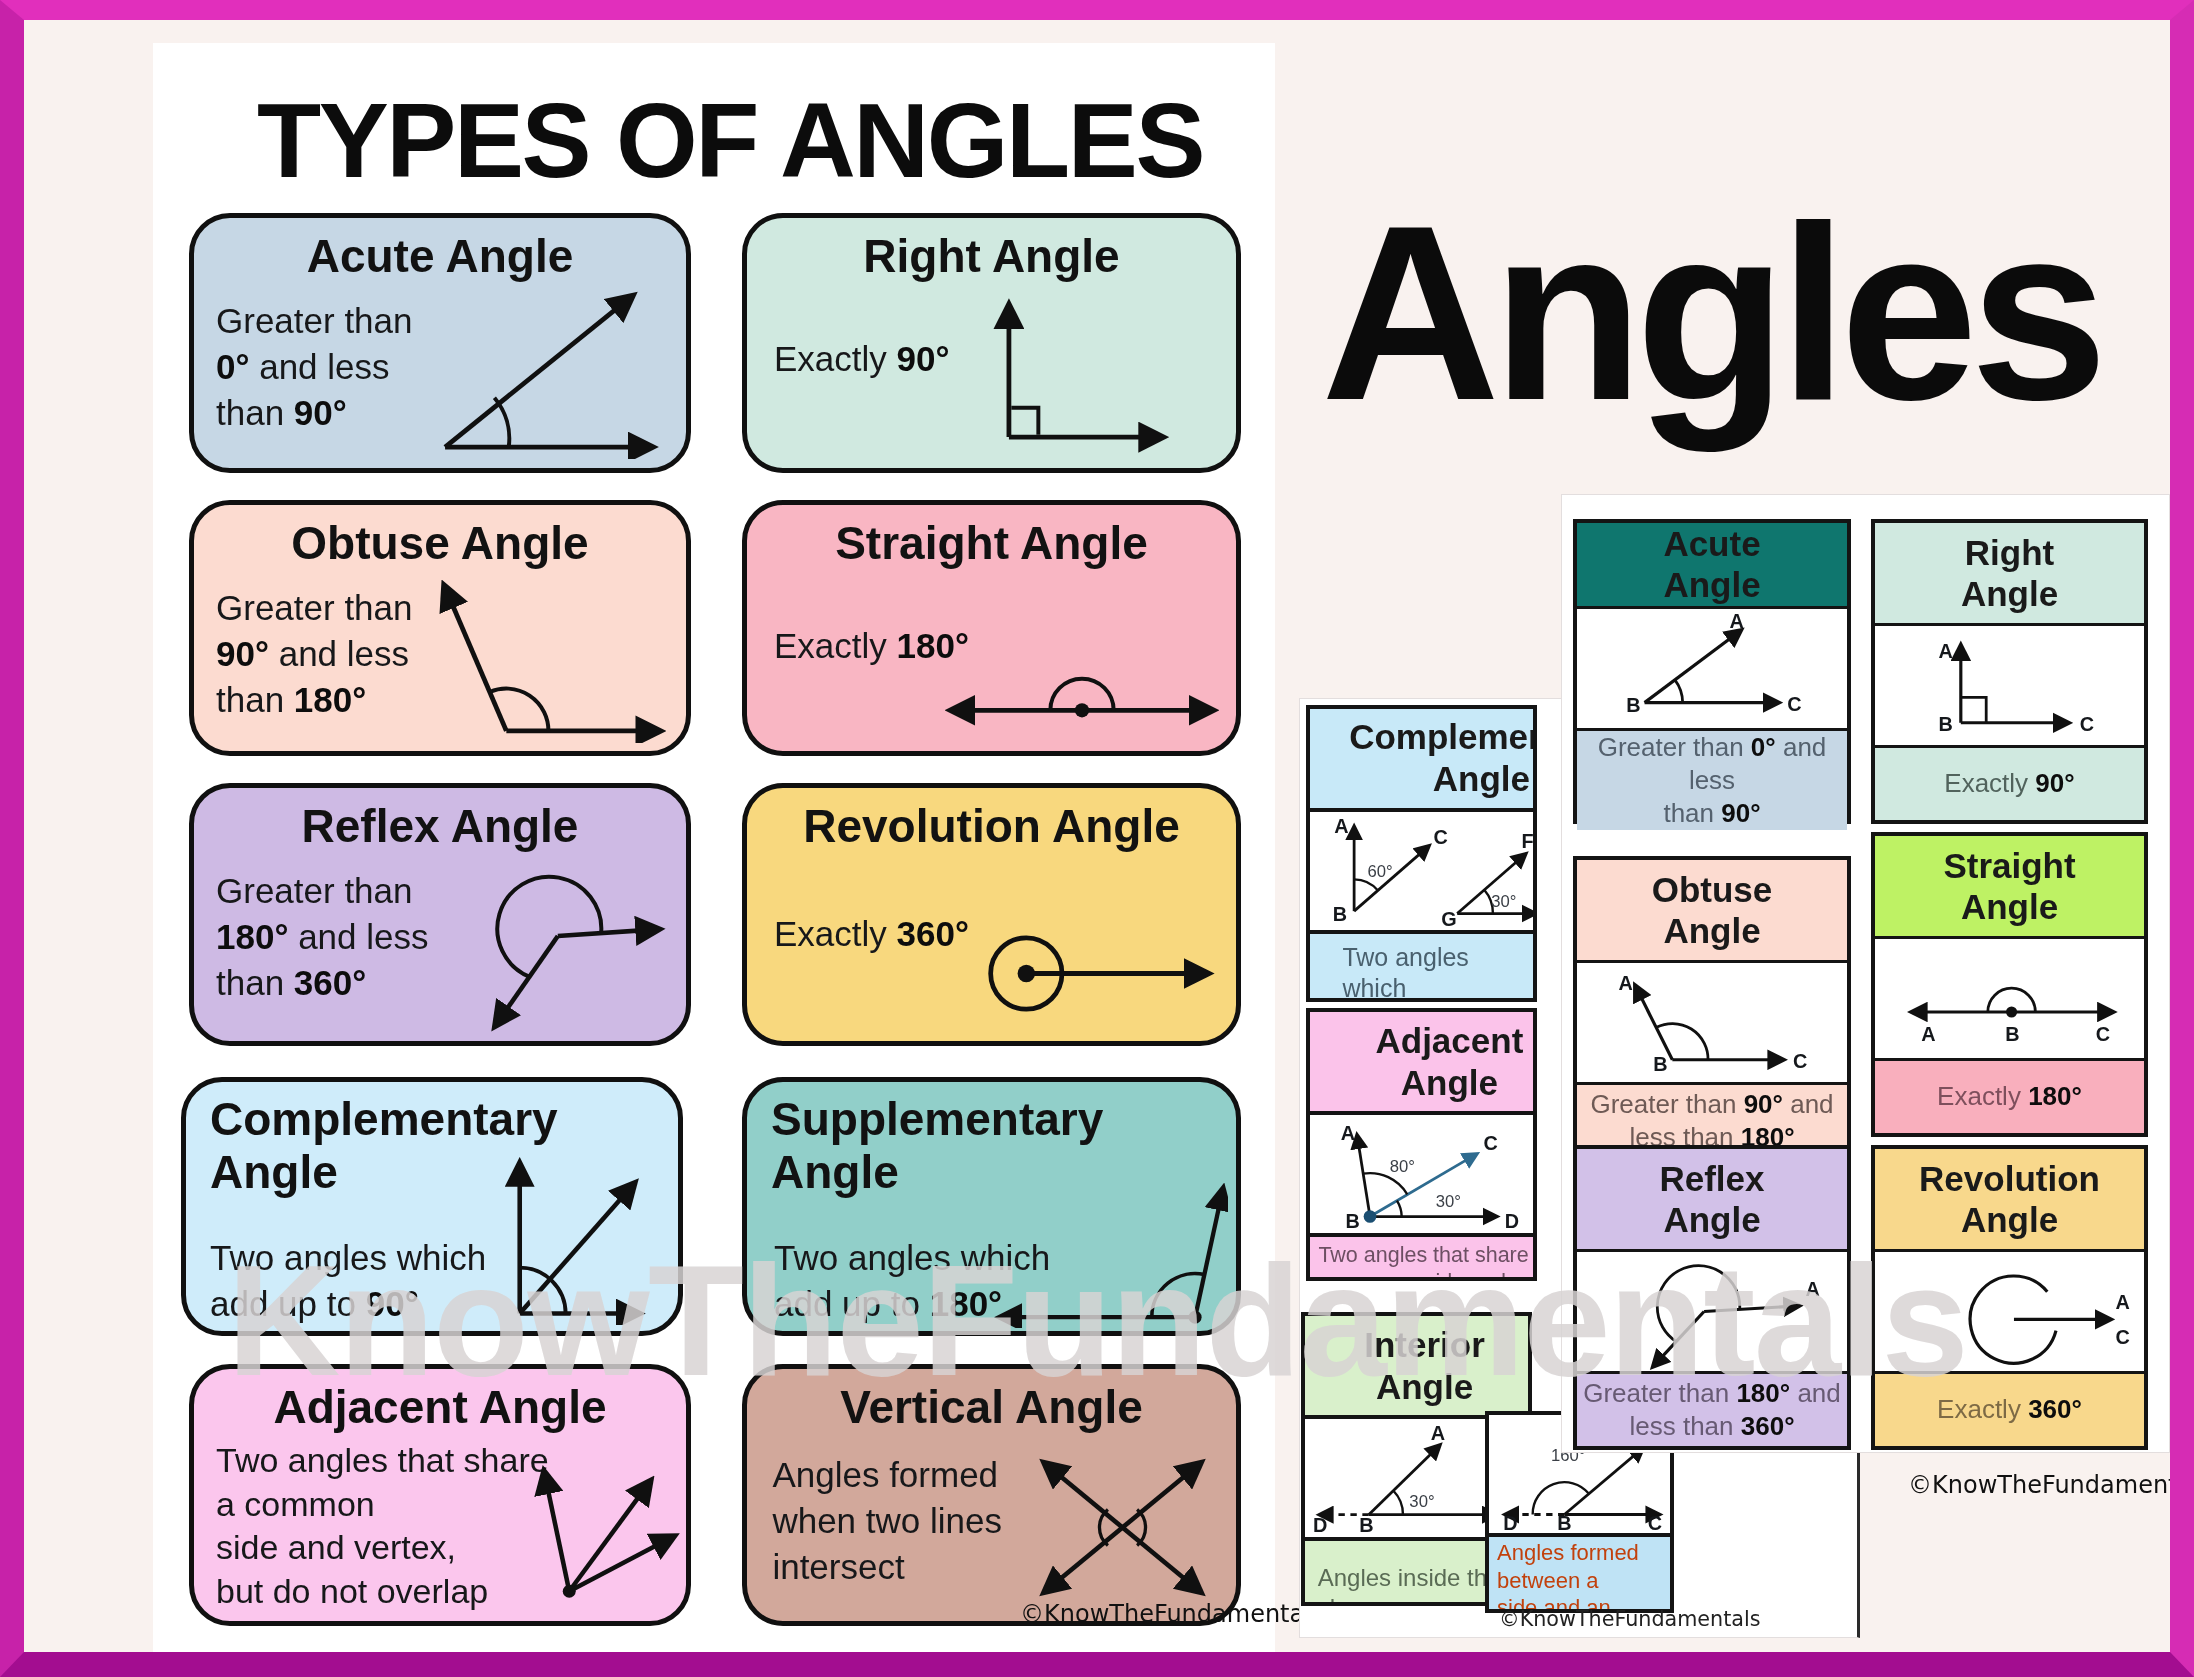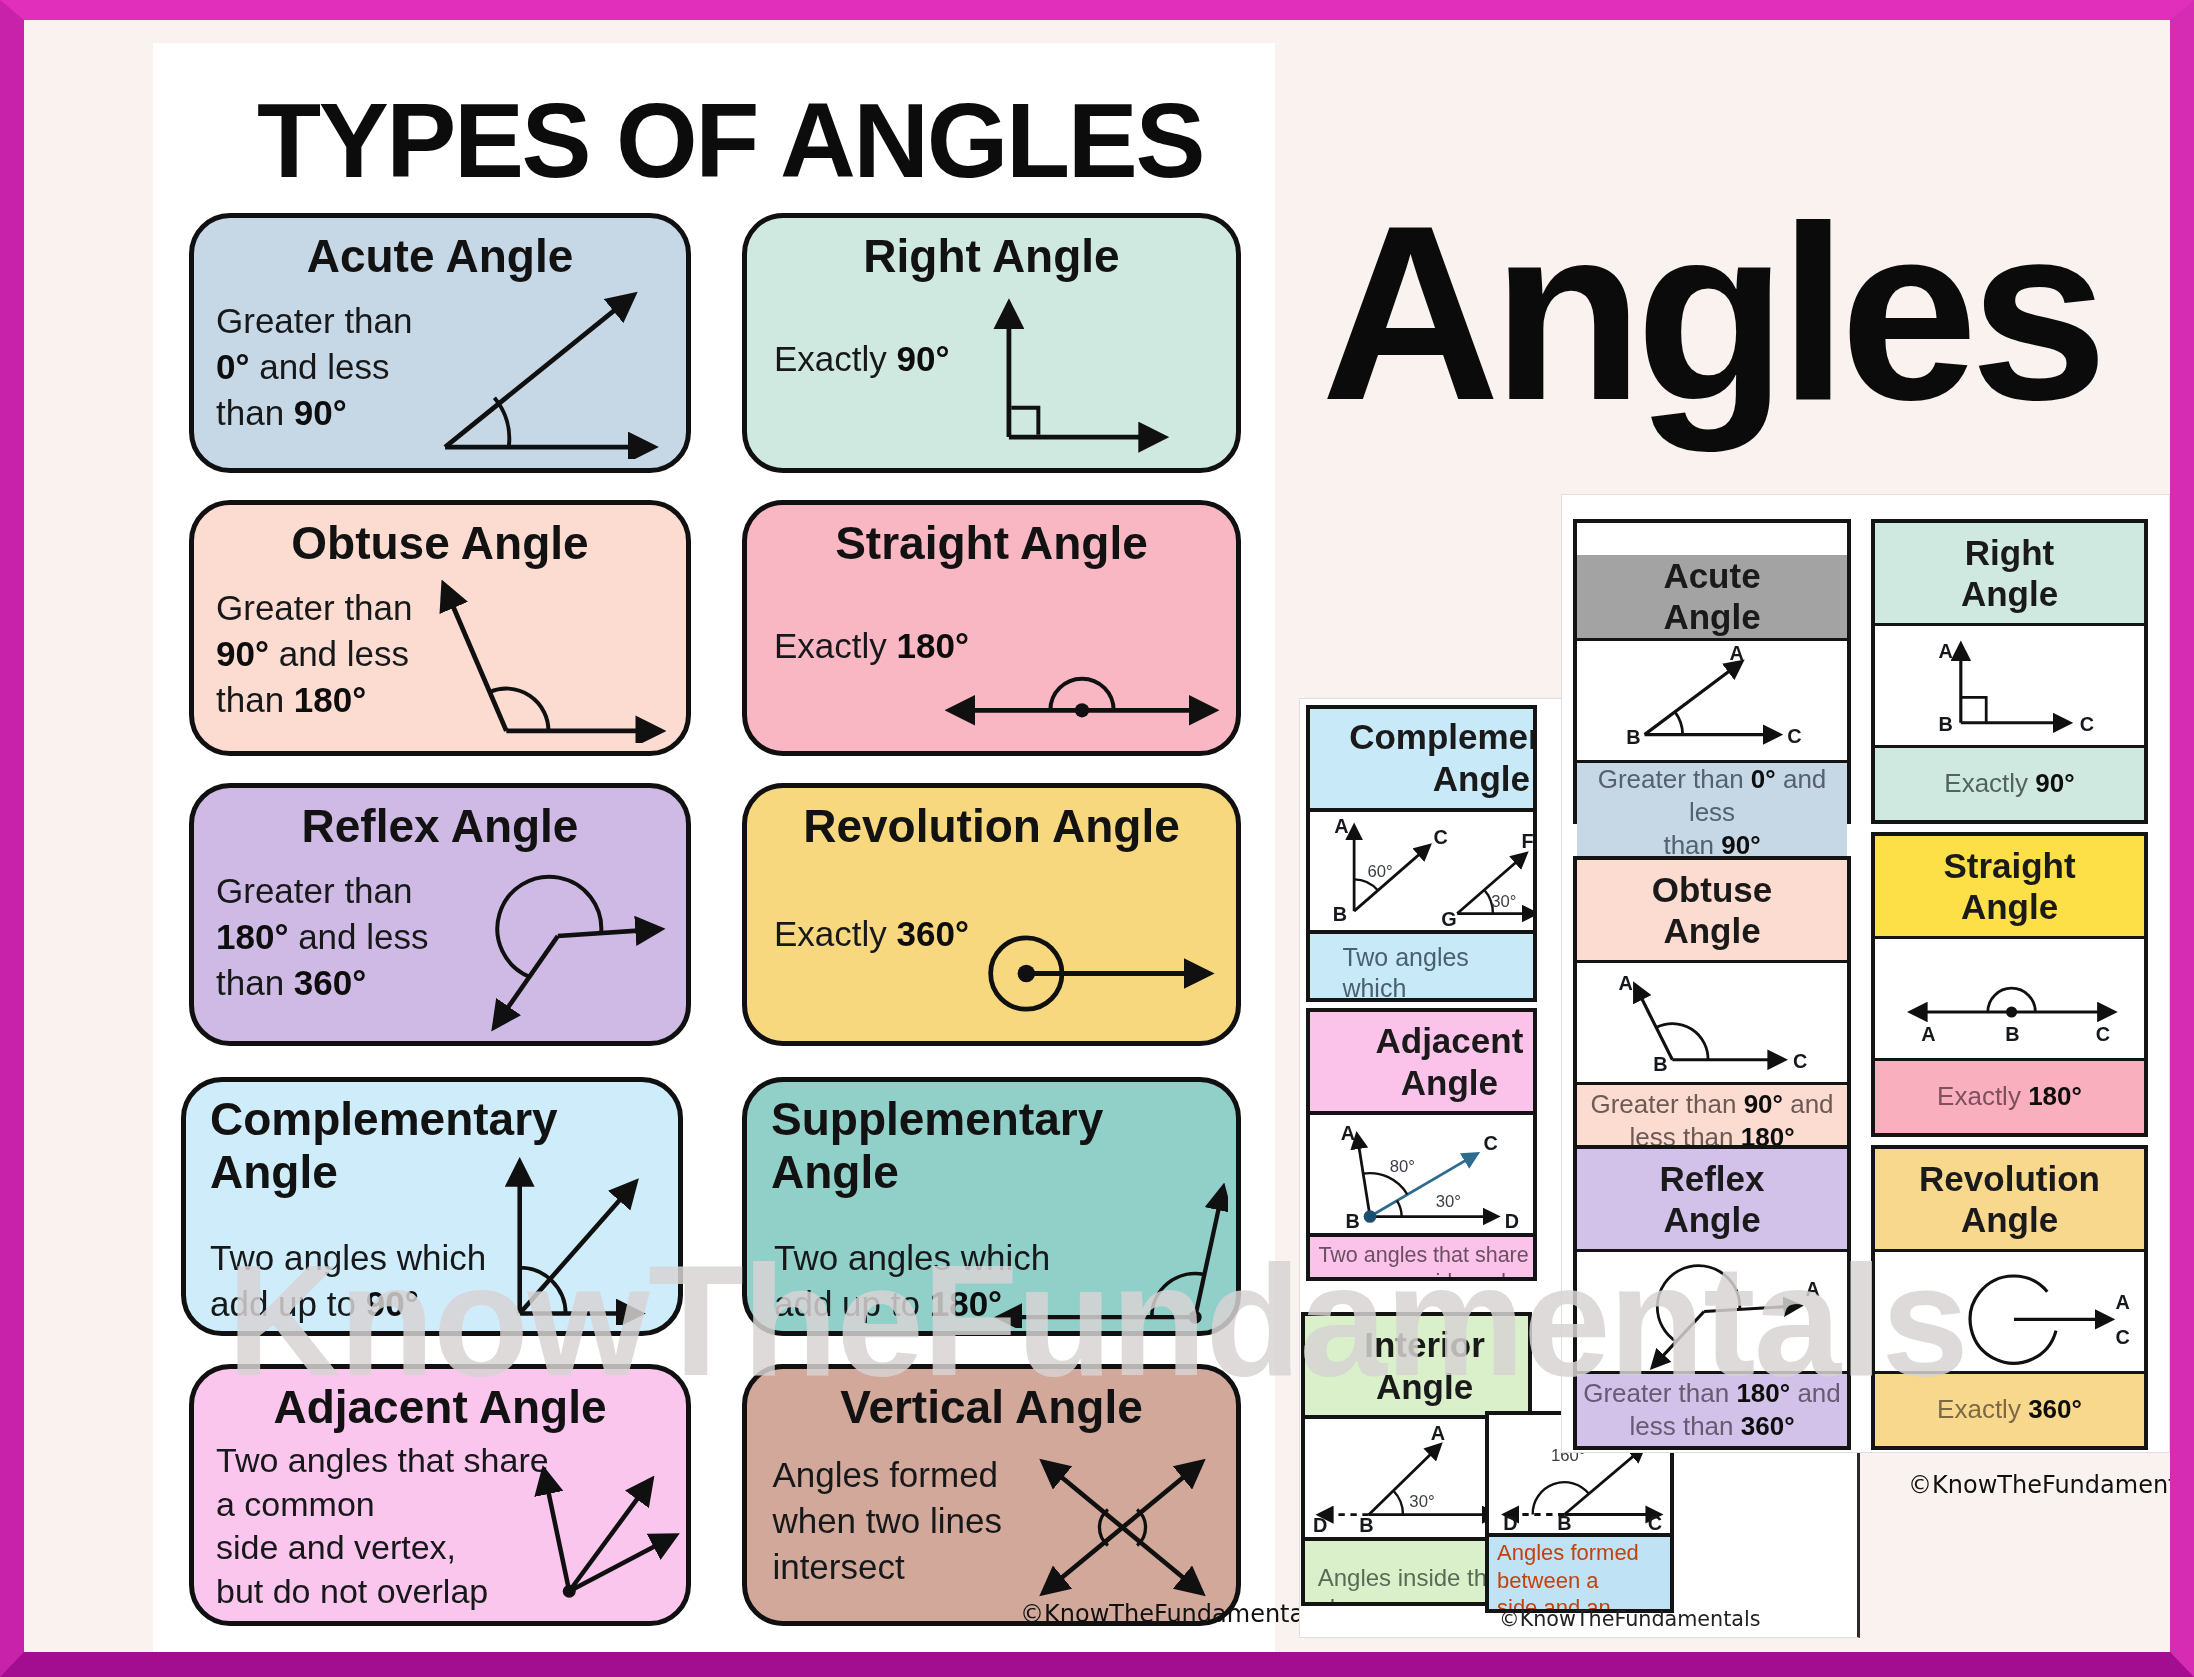--- a/index.html
+++ b/index.html
@@ -299,21 +299,21 @@
 side and an extension</span></div>
       </div>
     </div>
 
     <div class="mscopy">©KnowTheFundamentals</div>
   </div>
 
   <div class="rightsheet">
 
     <div class="fcard" style="left:11px;top:24px;">
-      <div class="f-head" style="background:#a3a3a3;margin-top:32px;">
+      <div class="f-head" style="background:#0f766e;">
         <div class="pre">Acute
 Angle</div>
       </div>
       <div class="f-art">
         <svg width="270" height="119" viewBox="0 0 340 150">
           <line x1="85" y1="118" x2="252" y2="118" stroke="#101010" stroke-width="4" marker-end="url(#ah)"></line>
           <line x1="85" y1="118" x2="205" y2="28" stroke="#101010" stroke-width="4" marker-end="url(#ah)"></line>
           <path d="M 133 118 A 48 48 0 0 0 123 89" stroke="#101010" stroke-width="3.5" fill="none"></path>
           <text class="lbl" x="192" y="24">A</text>
           <text class="lbl" x="62" y="130">B</text>
@@ -361,21 +361,21 @@
           <text class="lbl" x="272" y="132">C</text>
         </svg>
       </div>
       <div class="f-foot" style="background:#fcdbd0;">
         <div class="rich" style="color:#6e5a55;"><span>Greater than </span><b>90°</b><span> and
 less than </span><b>180°</b></div>
       </div>
     </div>
 
     <div class="fcard" style="left:309px;top:337px;width:277px;">
-      <div class="f-head" style="background:#fde047;">
+      <div class="f-head" style="background:#bef264;">
         <div class="pre">Straight
 Angle</div>
       </div>
       <div class="f-art">
         <svg width="270" height="119" viewBox="0 0 340 150">
           <line x1="48" y1="92" x2="298" y2="92" stroke="#101010" stroke-width="4" marker-start="url(#ah)" marker-end="url(#ah)"></line>
           <circle cx="172" cy="92" r="7" fill="#101010"></circle>
           <path d="M 202 92 A 30 30 0 0 0 142 92" stroke="#101010" stroke-width="3.5" fill="none"></path>
           <text class="lbl" x="58" y="128">A</text>
           <text class="lbl" x="164" y="128">B</text>

